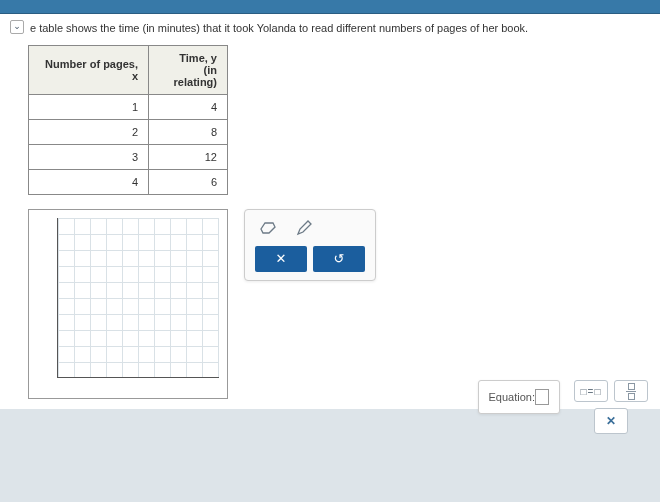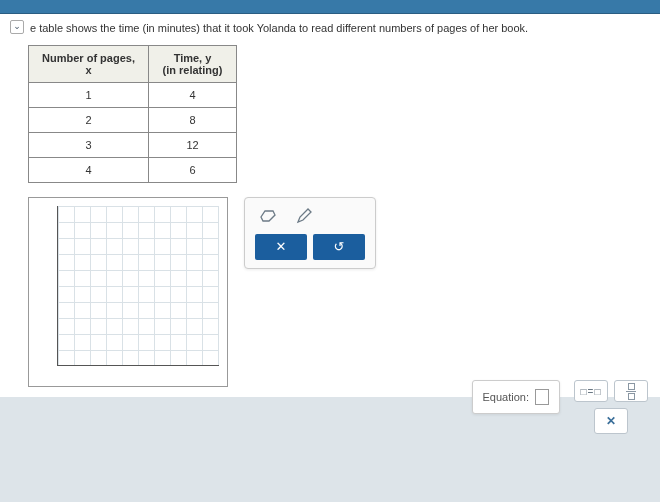--- a/index.html
+++ b/index.html
@@ -5,34 +5,34 @@
 *{box-sizing:border-box;margin:0;padding:0}
 body{font-family:Arial,Helvetica,sans-serif;font-size:11px;background:#dde4e9;width:660px;height:502px;overflow:hidden;position:relative;color:#333}
 .topbar{background:#3779a8;height:14px;width:100%;border-bottom:1px solid #2a5d82}
 .content{padding:6px 10px 10px 10px;background:#fff;margin:0}
 .chev{float:left;width:14px;height:14px;border:1px solid #aaa;border-radius:2px;margin-right:6px;display:flex;align-items:center;justify-content:center;color:#4a5a6a;font-size:9px}
 .ptext{line-height:1.5;color:#333;margin-bottom:8px}
 .ul{color:#1268b3;text-decoration:underline}
 ul.bullets{list-style:disc;margin-left:26px;margin-bottom:12px}
 ul.bullets li{margin-bottom:2px}
 .datatable{border-collapse:collapse;margin-left:18px;margin-bottom:14px}
-.datatable th,.datatable td{border:1px solid #888;padding:6px 10px;text-align:center;font-size:11px}
+.datatable th,.datatable td{border:1px solid #888;padding:6px 10px;text-align:right;font-size:11px}
 .datatable th{background:#f0f0e9;font-weight:bold}
 .datatable th.hx{width:120px}
-.datatable th.hy{width:88px}
+.datatable th.hy{width:79px}
 .area{display:flex;gap:16px;align-items:flex-start;margin-left:18px}
 .graphbox{width:200px;height:190px;border:1px solid #999;background:#fff;padding:10px;position:relative}
 .grid{position:absolute;left:28px;top:8px;right:8px;bottom:20px;border-left:1px solid #555;border-bottom:1px solid #555;background-image:linear-gradient(#d9e1e6 1px,transparent 1px),linear-gradient(90deg,#d9e1e6 1px,transparent 1px);background-size:16px 16px}
 .tool-panel{border:1px solid #ccc;border-radius:4px;padding:8px 10px;background:#fafafa;box-shadow:0 1px 3px rgba(0,0,0,.08)}
 .tool-row{display:flex;gap:10px;margin-bottom:8px}
 .ticon{width:26px;height:20px;display:flex;align-items:center;justify-content:center;color:#6c7a86}
 .btnrow{display:flex;gap:6px}
 .btn{width:52px;height:26px;background:#1b5e9e;color:#fff;display:flex;align-items:center;justify-content:center;border-radius:2px;font-size:13px;cursor:pointer}
 .eqpanel{position:absolute;right:12px;top:380px;display:flex;gap:14px;align-items:flex-start}
-.eqbox{border:1px solid #ccc;border-radius:3px;padding:8px 10px;background:#fff;box-shadow:0 1px 3px rgba(0,0,0,.08);font-size:11px;color:#555;display:flex;align-items:center;gap:6px}
+.eqbox{border:1px solid #ccc;border-radius:3px;padding:8px 10px;background:#fff;box-shadow:0 1px 3px rgba(0,0,0,.08);font-size:11px;color:#555;display:flex;align-items:center;}
 .eqinput{width:14px;height:16px;border:1px solid #999;display:inline-block}
 .sidetools{display:flex;flex-direction:column;gap:6px;align-items:center}
 .mini{width:34px;height:22px;border:1px solid #bcc5cd;border-radius:3px;background:#fff;display:flex;align-items:center;justify-content:center;font-size:10px;color:#6a7884}
 .xbtn{width:34px;height:26px;border:1px solid #bcc5cd;border-radius:3px;background:#fff;display:flex;align-items:center;justify-content:center;color:#3b6f9a;font-weight:bold;font-size:12px;cursor:pointer}
 .frac{display:flex;flex-direction:column;align-items:center;gap:1px}
 .frac .b{width:7px;height:7px;border:1px solid #8a97a3}
 .frac .l{width:10px;border-top:1px solid #8a97a3}
 .eqsym{letter-spacing:1px}
 </style>
 </head>

